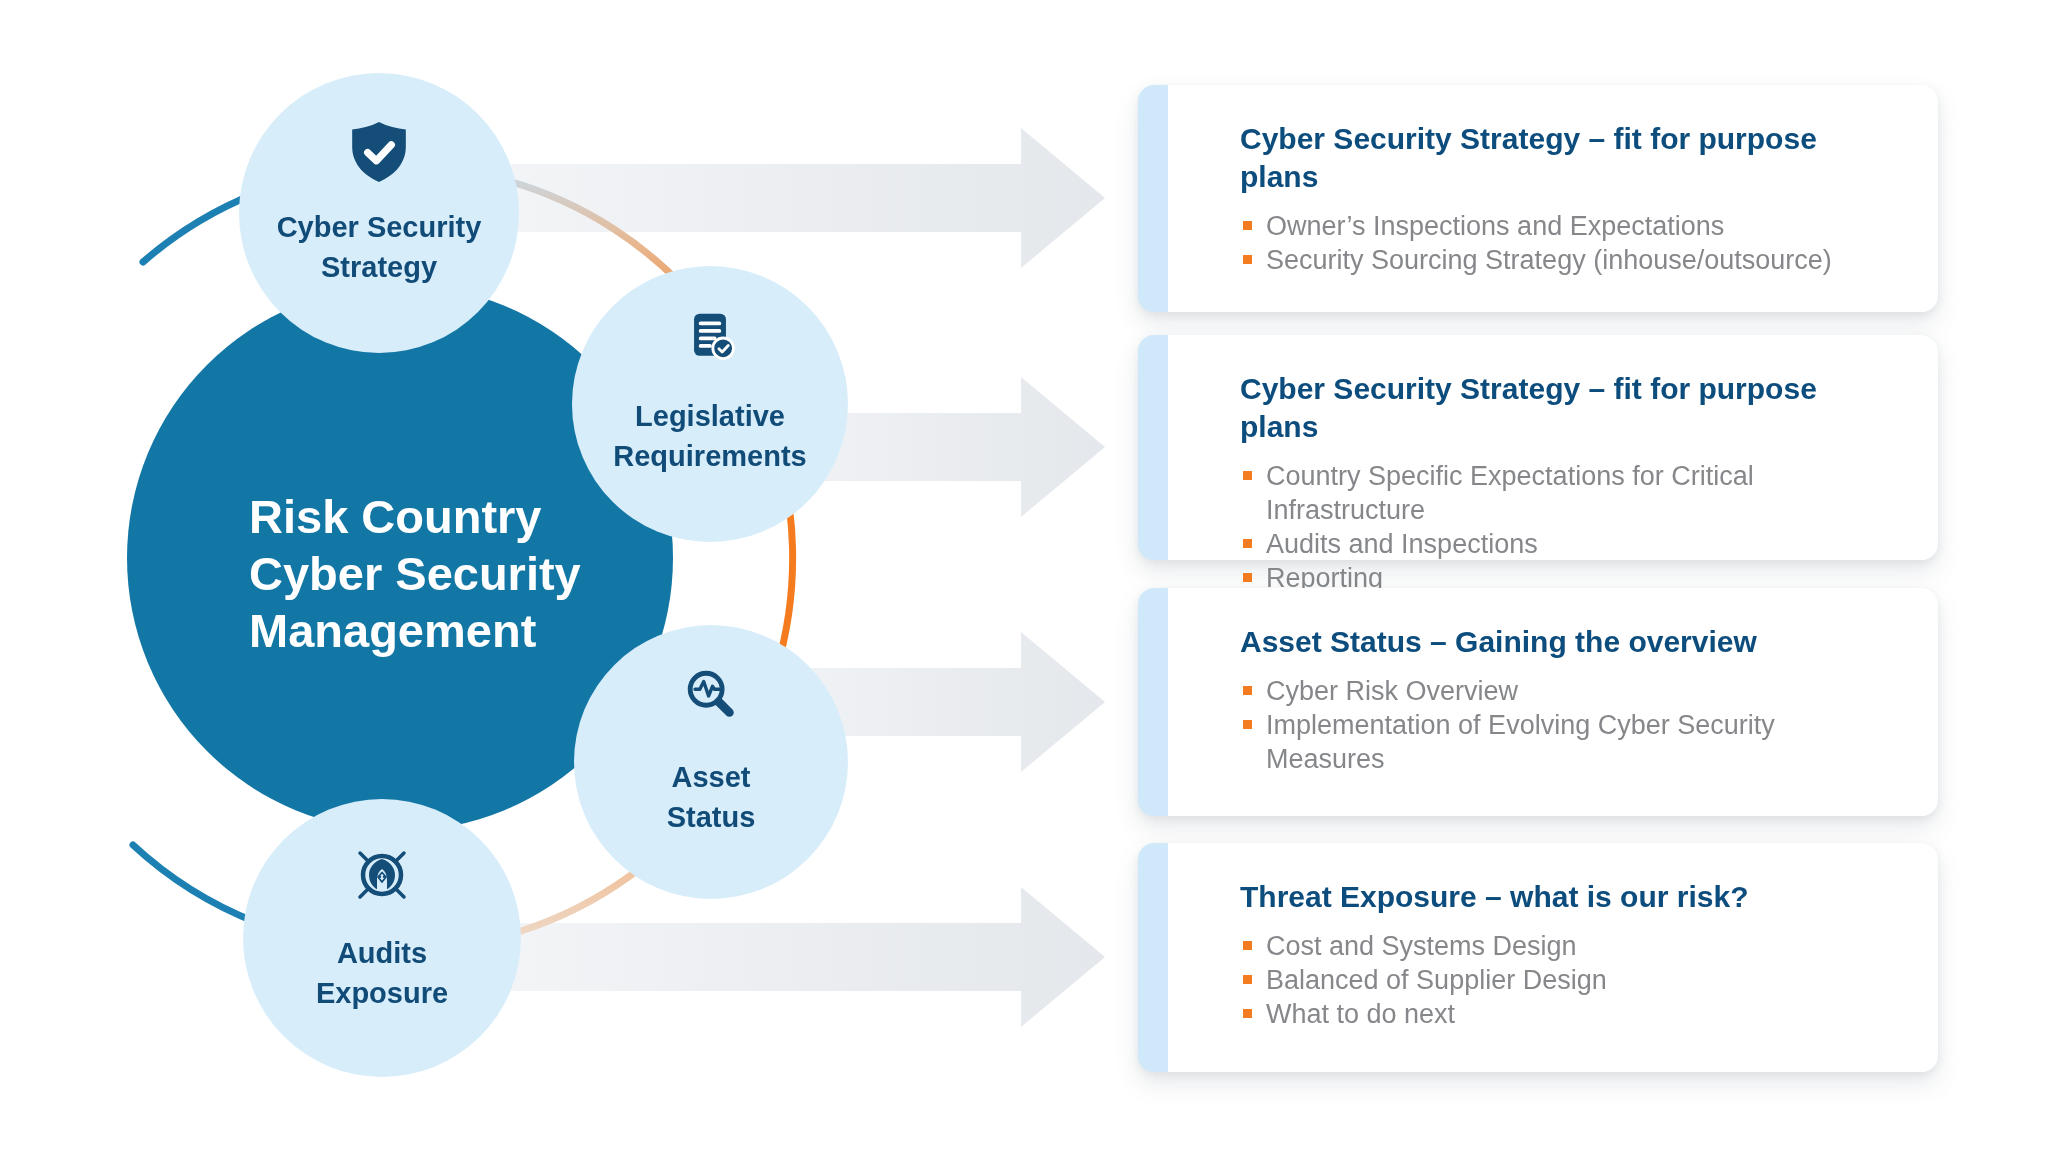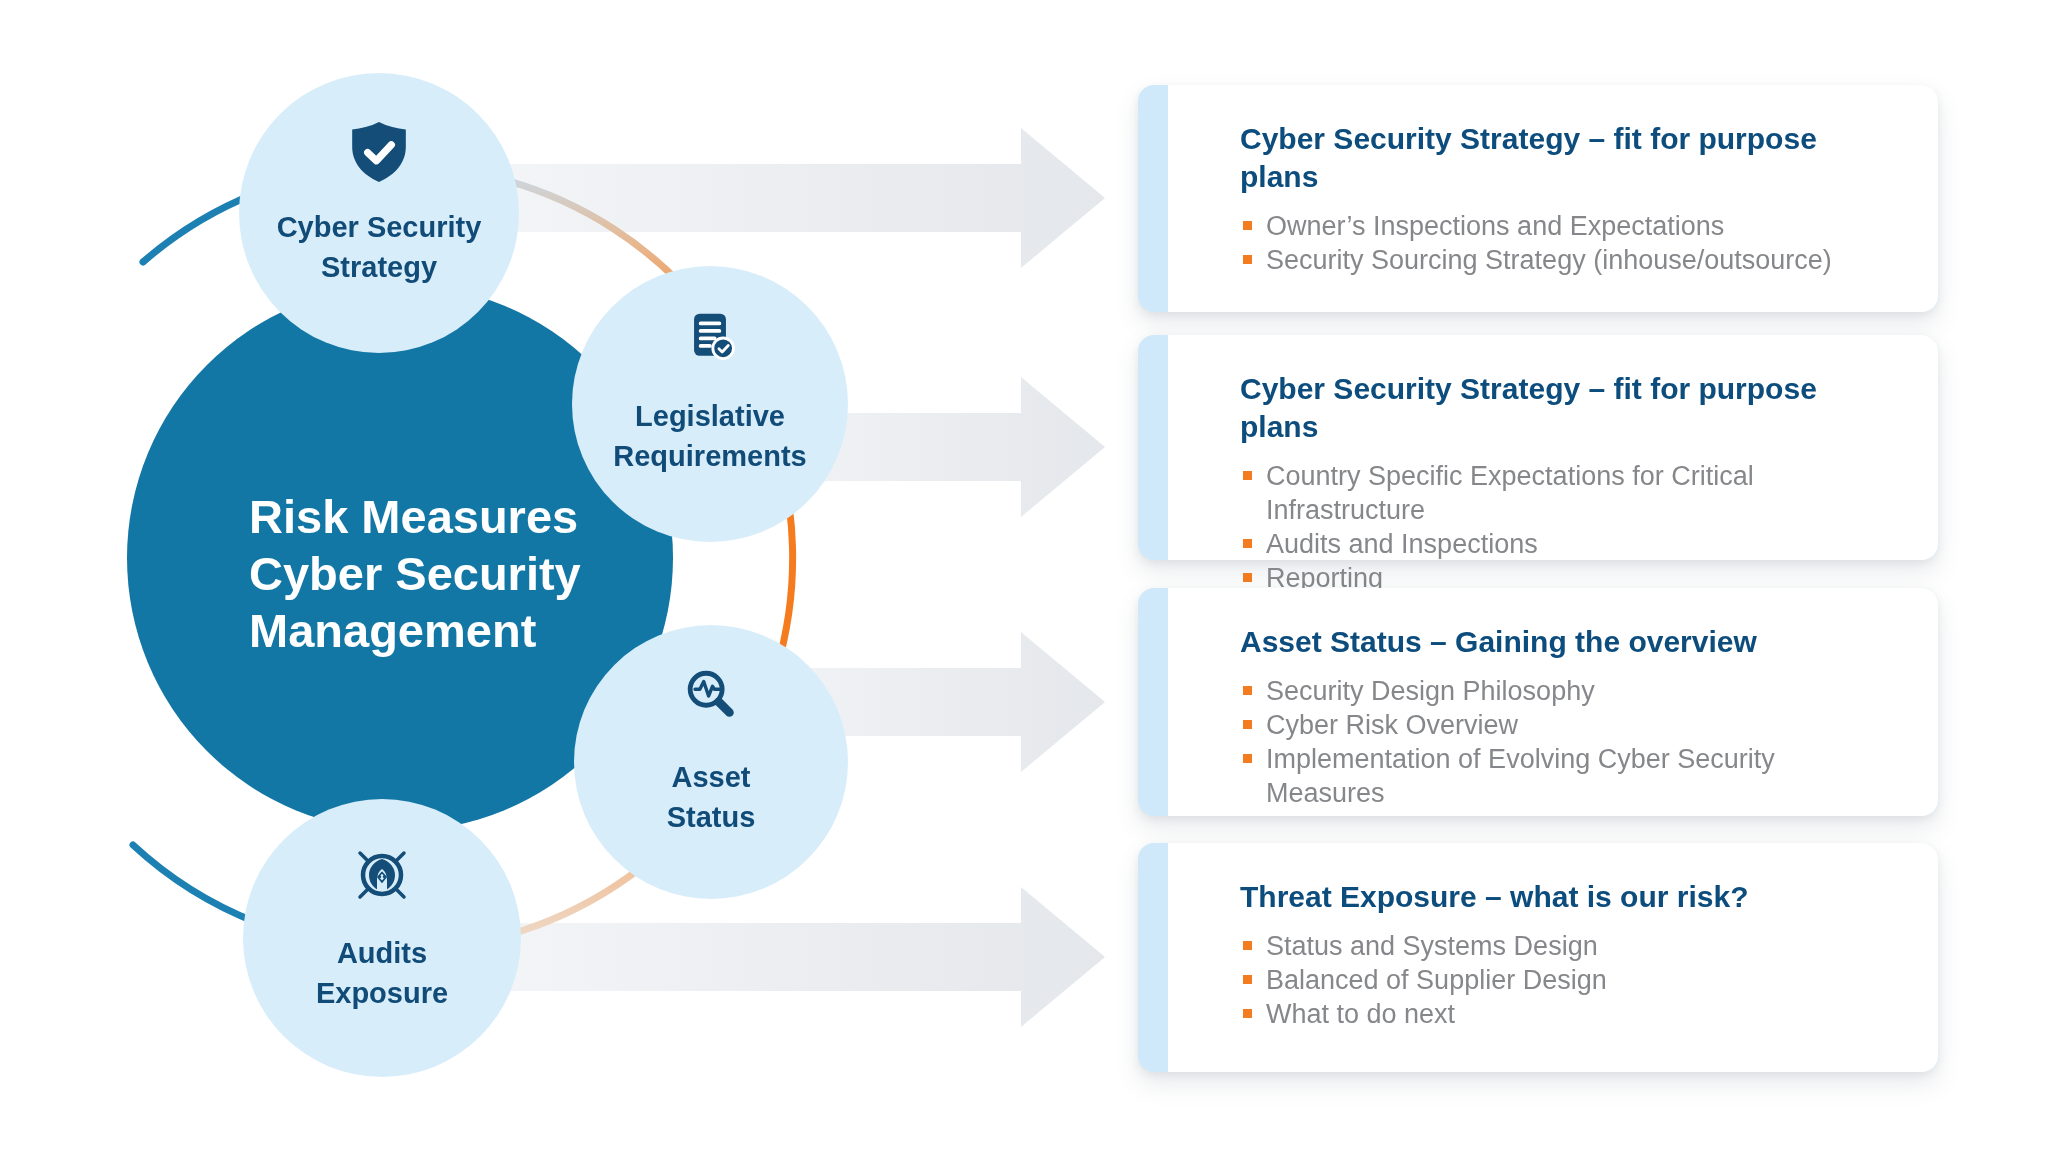--- a/index.html
+++ b/index.html
@@ -107,21 +107,21 @@
         <stop offset="1" class="stop-fade2"></stop>
       </linearGradient>
     </defs>
     <path d="M 501 179 A 392 392 0 0 1 521 931" stroke="url(#orangeArc)"></path>
     <path class="teal" d="M 279 185 A 392 392 0 0 0 143 262"></path>
     <path class="teal" d="M 266 926 A 392 392 0 0 1 133 845"></path>
   </svg>
 
   <div class="big-circle">
     <div class="big-title">
-      <div>Risk Measures</div>
+      <div>Risk Country</div>
       <div>Cyber Security</div>
       <div>Management</div>
     </div>
   </div>
 
   <div class="sat sat-strategy">
     <svg class="icon" viewBox="0 0 64 64">
       <path class="icon-fill" d="M32 3c8.5 4.2 17.4 6.6 26 7.2v17c0 14.6-9.8 27.1-26 33.8C15.8 54.3 6 41.8 6 27.2v-17C14.6 9.6 23.5 7.2 32 3z"></path>
       <path class="icon-white-stroke" d="M21 32.5l8.5 8L44 25" stroke-width="7" stroke-linecap="round" stroke-linejoin="round"></path>
     </svg>
@@ -193,32 +193,32 @@
         <li><span class="bullet-square"></span><span>Standards and Certifications</span></li>
       </ul>
     </div>
   </section>
 
   <section class="card card-3">
     <div class="card-accent"></div>
     <div class="card-body">
       <h3 class="card-title">Asset Status – Gaining the overview</h3>
       <ul>
-        <li><span class="bullet-square"></span><span>Security Design Philosophy</span></li>
+        <li><span class="bullet-square"></span></li>
         <li><span class="bullet-square"></span><span>Cyber Risk Overview</span></li>
         <li><span class="bullet-square"></span><span>Implementation of Evolving Cyber Security Measures</span></li>
       </ul>
     </div>
   </section>
 
   <section class="card card-4">
     <div class="card-accent"></div>
     <div class="card-body">
       <h3 class="card-title">Threat Exposure – what is our risk?</h3>
       <ul>
-        <li><span class="bullet-square"></span><span>Status and Systems Design</span></li>
+        <li><span class="bullet-square"></span><span>Cost and Systems Design</span></li>
         <li><span class="bullet-square"></span><span>Balanced of Supplier Design</span></li>
         <li><span class="bullet-square"></span><span>What to do next</span></li>
       </ul>
     </div>
   </section>
 
 </div>
 
 </body></html>

